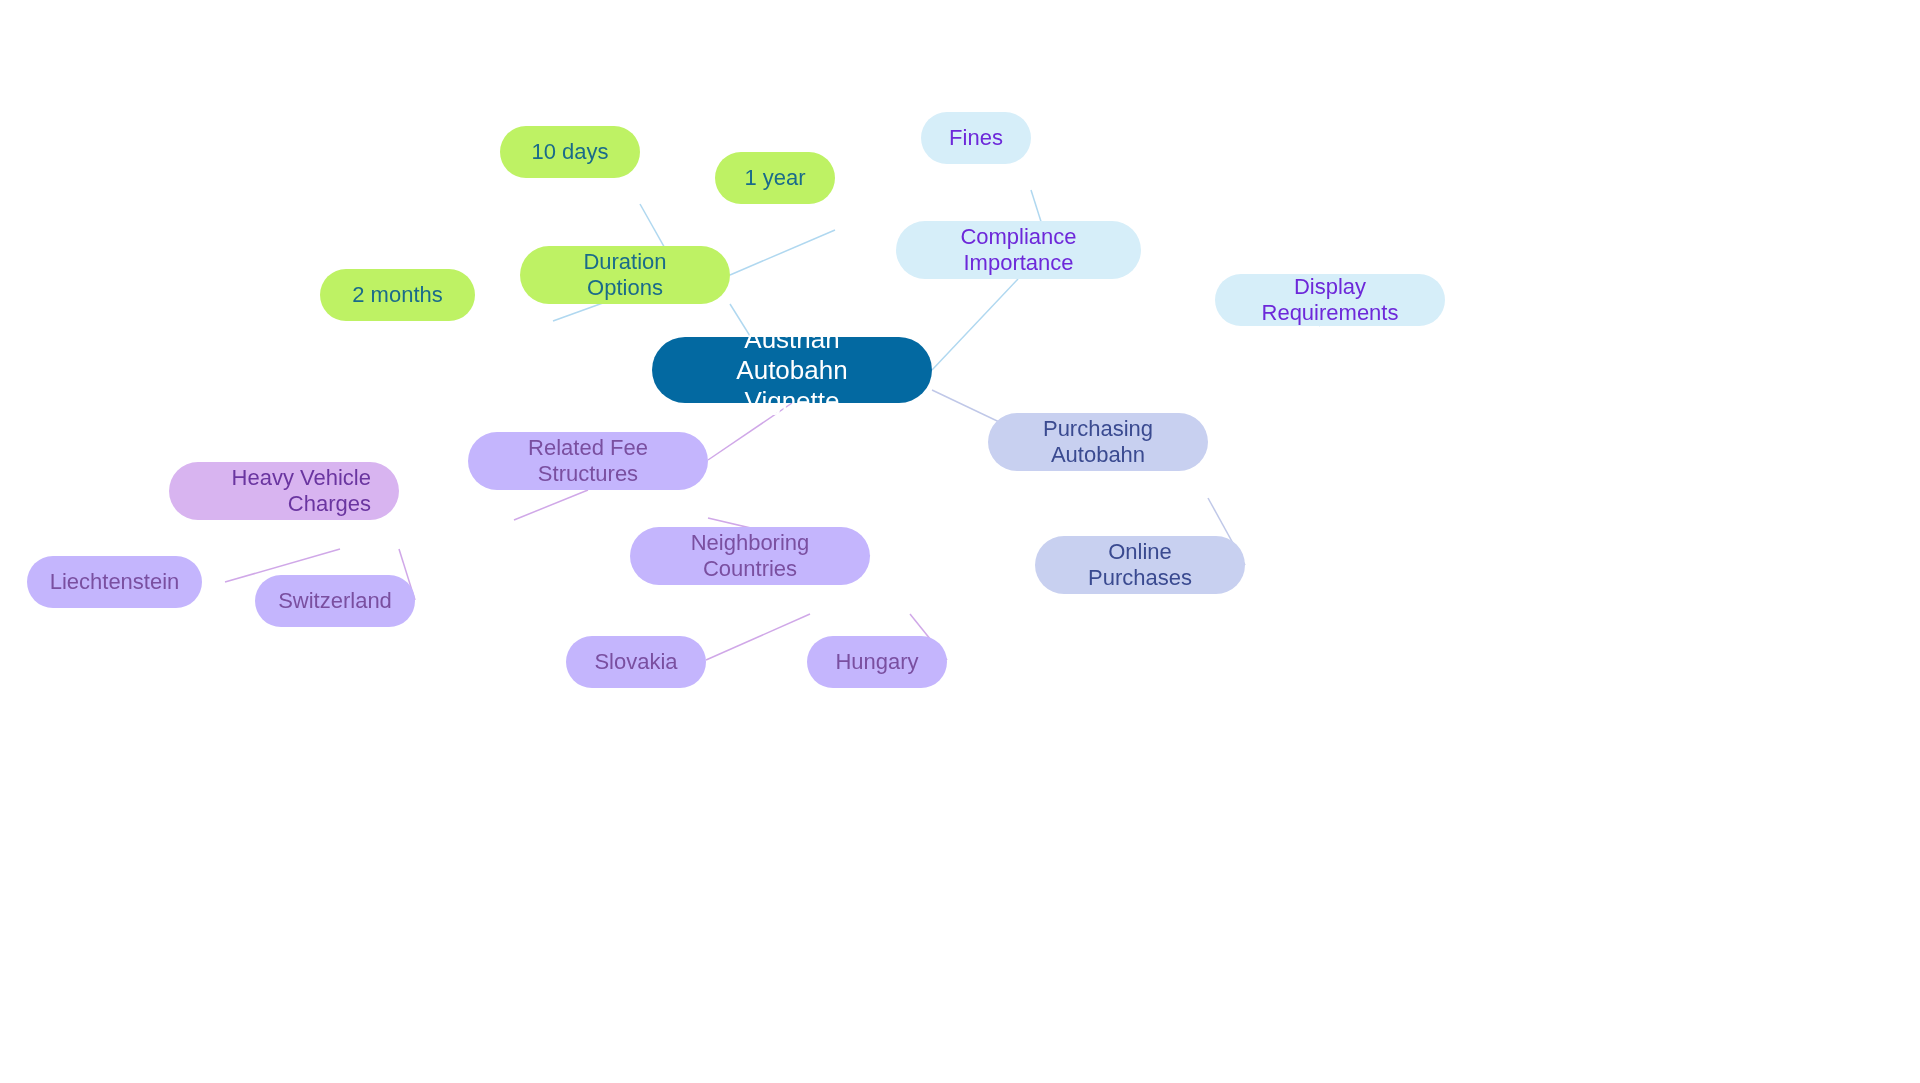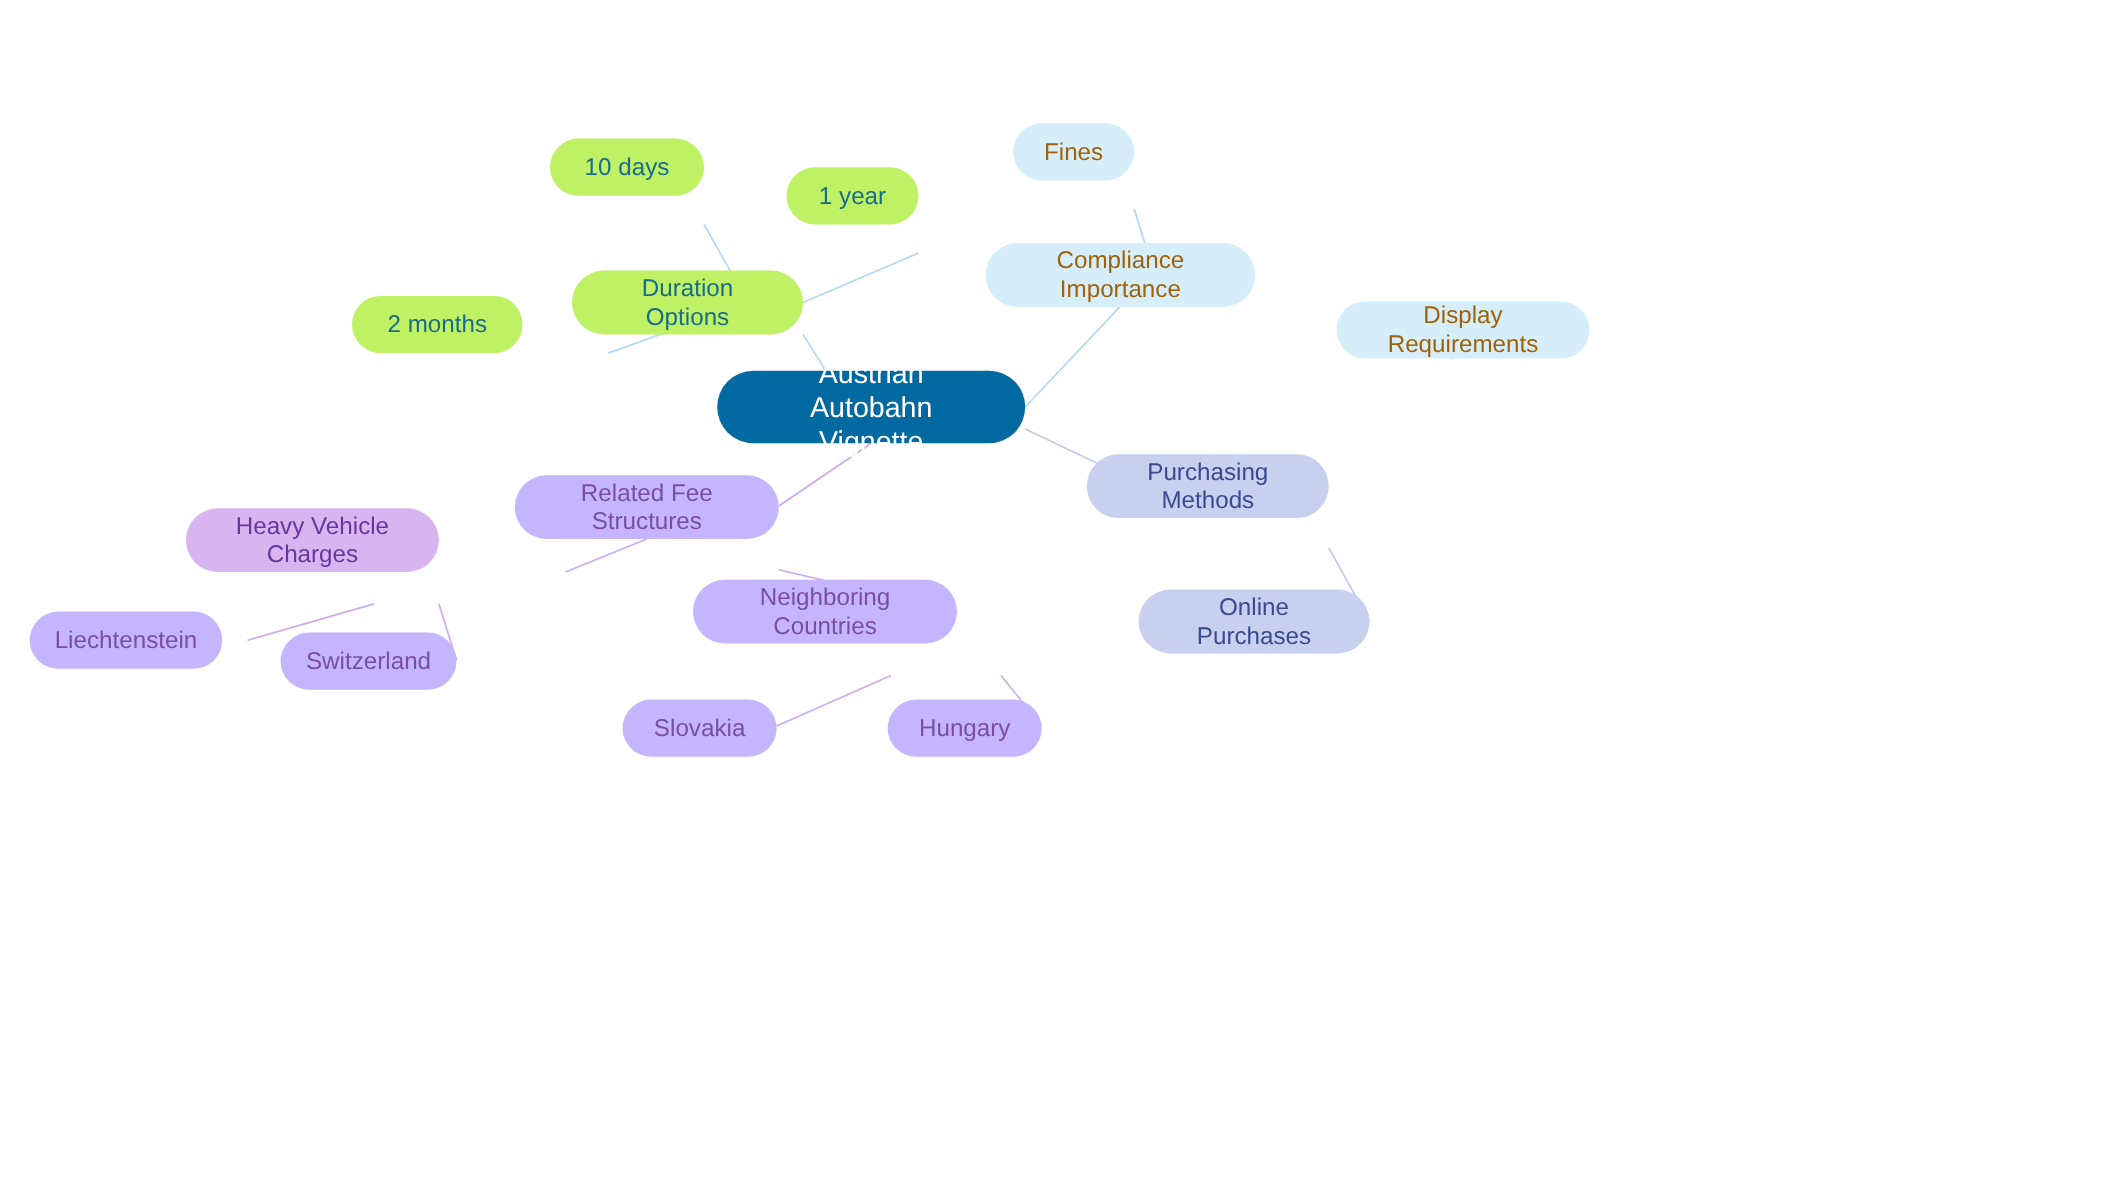--- a/index.html
+++ b/index.html
@@ -44,21 +44,21 @@
     }
 
     .node-blue {
       background: #bef264;
       color: #1a6b8a;
       border: none;
     }
 
     .node-blue-light {
       background: #d6eef9;
-      color: #a16207;
+      color: #6d28d9;
       border: none;
     }
 
     .node-purple-light {
       background: #c4b5fd;
       color: #7a4fa0;
       border: none;
     }
 
     .node-purple-medium {
@@ -120,29 +120,29 @@
 <div class="node node-blue" style="left: 715px; top: 152px; width: 120px; height: 52px;">1 year</div>
 
 <div class="node node-blue" style="left: 320px; top: 269px; width: 155px; height: 52px;">2 months</div>
 
 <div class="node node-blue-light" style="left: 896px; top: 221px; width: 245px; height: 58px;">Compliance Importance</div>
 
 <div class="node node-blue-light" style="left: 921px; top: 112px; width: 110px; height: 52px;">Fines</div>
 
 <div class="node node-blue-light" style="left: 1215px; top: 274px; width: 230px; height: 52px;">Display Requirements</div>
 
-<div class="node node-indigo" style="left: 988px; top: 413px; width: 220px; height: 58px;">Purchasing Methods</div>
+<div class="node node-indigo" style="left: 988px; top: 413px; width: 220px; height: 58px;">Purchasing Autobahn</div>
 
 <div class="node node-indigo" style="left: 1035px; top: 536px; width: 210px; height: 58px;">Online Purchases</div>
 
 <div class="node node-purple-light" style="left: 468px; top: 432px; width: 240px; height: 58px;">Related Fee Structures</div>
 
 <div class="node node-purple-light" style="left: 630px; top: 527px; width: 240px; height: 58px;">Neighboring Countries</div>
 
 <div class="node node-purple-light" style="left: 566px; top: 636px; width: 140px; height: 52px;">Slovakia</div>
 
 <div class="node node-purple-light" style="left: 807px; top: 636px; width: 140px; height: 52px;">Hungary</div>
 
-<div class="node node-purple-medium" style="left: 169px; top: 462px; width: 230px; height: 58px;">Heavy Vehicle Charges</div>
+<div class="node node-purple-medium" style="left: 169px; top: 462px; width: 230px; height: 58px; text-align: right;">Heavy Vehicle Charges</div>
 
 <div class="node node-purple-light" style="left: 27px; top: 556px; width: 175px; height: 52px;">Liechtenstein</div>
 
 <div class="node node-purple-light" style="left: 255px; top: 575px; width: 160px; height: 52px;">Switzerland</div>
 
 </body></html>

